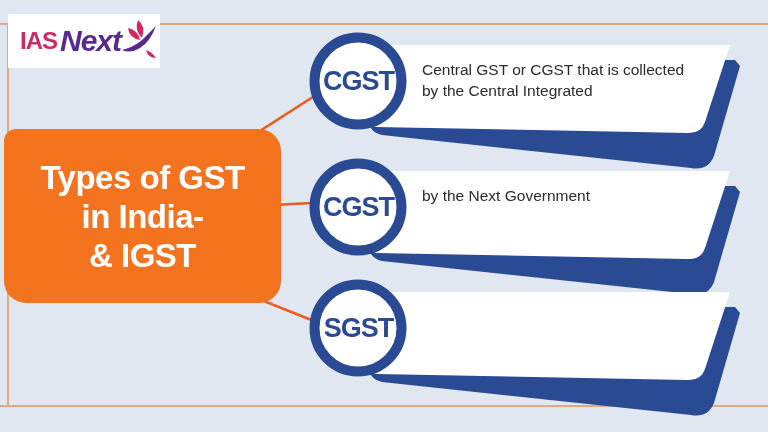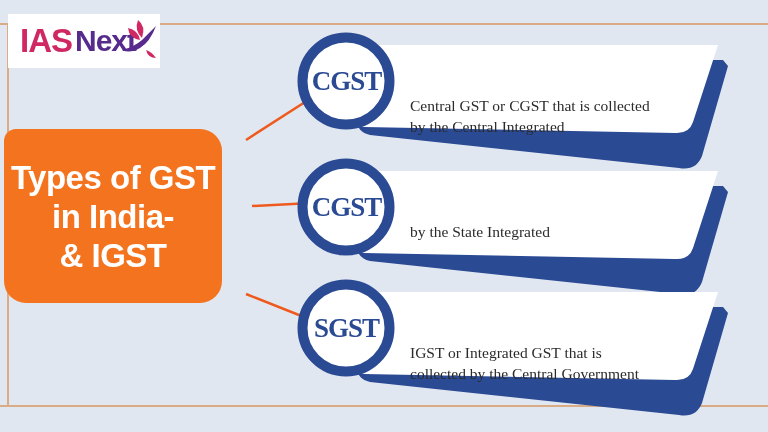--- a/index.html
+++ b/index.html
@@ -13,50 +13,50 @@
   #frame-top{left:0;top:23px;width:768px;height:2px;}
   #frame-bottom{left:0;top:405px;width:768px;height:2px;}
   #frame-left{left:7px;top:23px;width:2px;height:384px;}
 
   
   .logo{
     position:absolute;left:8px;top:14px;width:152px;height:54px;
     background:#ffffff;z-index:5;display:flex;align-items:center;
     justify-content:flex-start;padding-left:12px;box-sizing:border-box;
   }
-  .logo-word1{color:#d02863;font-weight:bold;font-size:33px;letter-spacing:-1px;}
-  .logo-word2{color:#562b8d;font-weight:bold;font-size:30px;letter-spacing:-1px;margin-left:3px;}
+  .logo-word1{color:#d02863;font-weight:bold;font-size:24px;letter-spacing:-1px;}
+  .logo-word2{color:#562b8d;font-weight:bold;font-size:30px;letter-spacing:-1px;margin-left:3px;font-style:italic;}
   .logo-bird{position:absolute;right:2px;top:2px;}
 
   
   .title-card{
-    position:absolute;left:4px;top:129px;width:218px;height:174px;
+    position:absolute;left:4px;top:129px;width:277px;height:174px;
     background:#f4731e;border-radius:12px 22px 22px 22px;z-index:2;
     display:flex;flex-direction:column;justify-content:center;align-items:center;
   }
   .title-line{
     color:#ffffff;font-weight:bold;font-size:33px;line-height:39px;
     white-space:nowrap;text-align:center;letter-spacing:-0.5px;
   }
 
   
   #connectors{position:absolute;left:0;top:0;z-index:1;}
 
   
-  .row{position:absolute;left:294px;width:440px;height:150px;z-index:3;font-family:Liberation Serif, serif;}
+  .row{position:absolute;left:306px;width:440px;height:150px;z-index:3;}
   #row-0{top:30px;}
   #row-1{top:156px;}
   #row-2{top:277px;}
   .row svg.shapes{position:absolute;left:0;top:0;}
   .abbr{
     position:absolute;left:4px;top:3px;width:97px;height:97px;
     display:flex;align-items:center;justify-content:center;
     color:#2b4a94;font-weight:bold;font-size:27px;letter-spacing:-1px;
   }
-  .desc{position:absolute;left:116px;top:29px;width:305px;margin-top:36px;}
+  .desc{position:absolute;left:116px;top:29px;width:305px;}
   .desc-line{
     color:#2b2b2b;font-size:15.5px;line-height:21px;white-space:nowrap;
   }
 </style>
 </head>
 <body>
 
 <div class="frame-line" id="frame-top"></div>
 <div class="frame-line" id="frame-bottom"></div>
 <div class="frame-line" id="frame-left"></div>
@@ -98,28 +98,24 @@
 </div>
 
 <div class="row" id="row-1">
   <svg class="shapes" width="440" height="150" viewBox="0 0 440 150">
     <path fill="#2b4a94" d="M65 30 L429 30 L434 36 L408 126 Q402 141 385 138 L76 105 Q63 102 63 90 Z"></path>
     <path fill="#ffffff" d="M70 15 L424 15 L399 92 Q395 104 381 103 L70 97 Q60 96 60 85 L60 25 Q60 15 70 15 Z"></path>
     <circle cx="52" cy="51" r="43.5" fill="#ffffff" stroke="#2b4a94" stroke-width="10"></circle>
   </svg>
   <div class="abbr">CGST</div>
   <div class="desc">
-    <div class="desc-line">by the State Integrated</div>
+    <div class="desc-line">by the Next Government</div>
   </div>
 </div>
 
 <div class="row" id="row-2">
   <svg class="shapes" width="440" height="150" viewBox="0 0 440 150">
     <path fill="#2b4a94" d="M65 30 L429 30 L434 36 L408 126 Q402 141 385 138 L76 105 Q63 102 63 90 Z"></path>
     <path fill="#ffffff" d="M70 15 L424 15 L399 92 Q395 104 381 103 L70 97 Q60 96 60 85 L60 25 Q60 15 70 15 Z"></path>
     <circle cx="52" cy="51" r="43.5" fill="#ffffff" stroke="#2b4a94" stroke-width="10"></circle>
   </svg>
   <div class="abbr">SGST</div>
-  <div class="desc">
-    <div class="desc-line">IGST or Integrated GST that is</div>
-    <div class="desc-line">collected by the Central Government</div>
-  </div>
 </div>
 
 </body></html>

